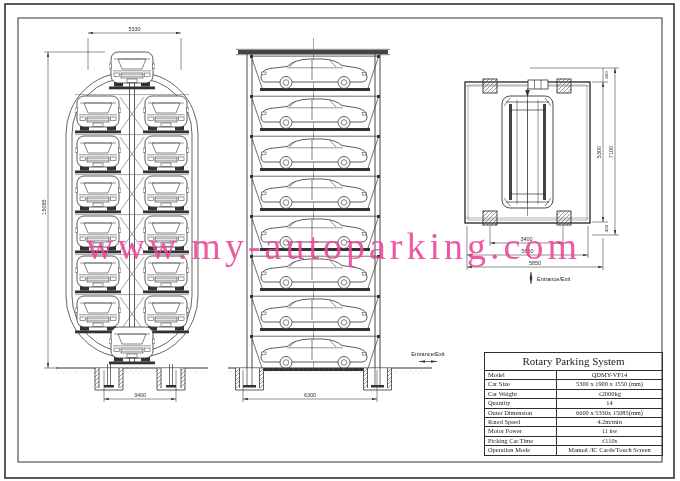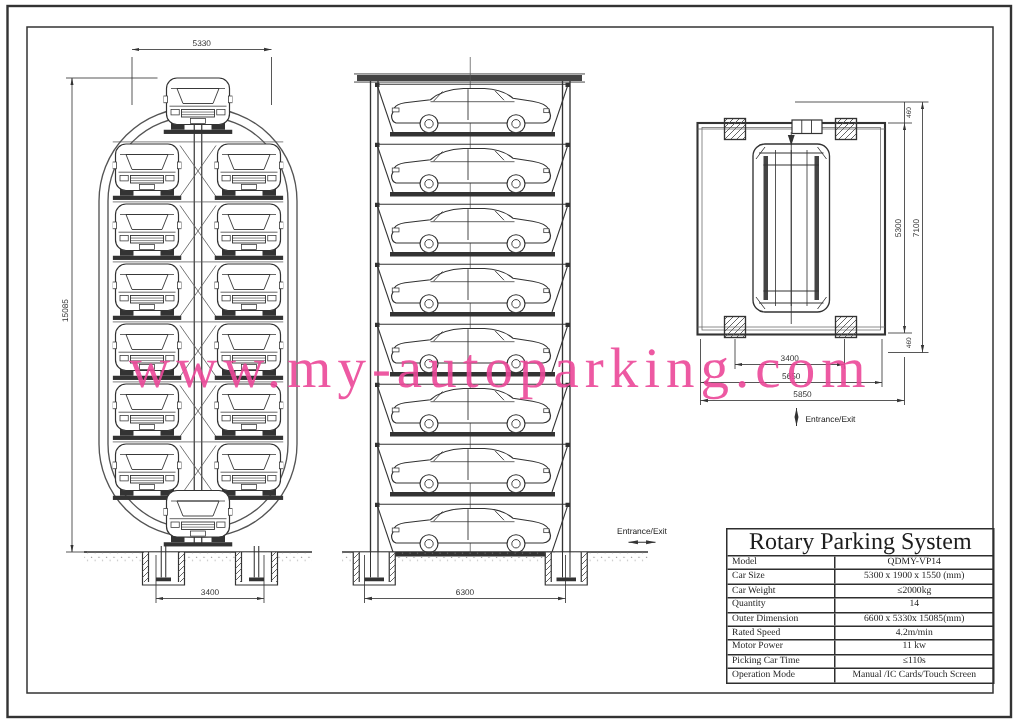--- a/index.html
+++ b/index.html
@@ -10,21 +10,21 @@
   .dimsm{font:4.4px "Liberation Sans",sans-serif;fill:#333;stroke:none;}
   .ent{font:5.6px "Liberation Sans",sans-serif;fill:#222;stroke:none;}
   
   #wm{position:absolute;left:86px;top:224px;font-family:Liberation Serif, serif;
       font-size:38px;letter-spacing:4px;color:#ec4899;opacity:.9;white-space:nowrap;
       z-index:5;pointer-events:none;}
   
   #spec{position:absolute;left:484px;top:352px;width:177px;border:1px solid #2e2e2e;
         background:transparent;z-index:4;color:#1d1d1d;}
   #spec .title{height:17px;line-height:17px;text-align:center;border-bottom:1px solid #2e2e2e;
-        font-family:"Liberation Serif",serif;font-size:16px;}
+        font-family:"Liberation Serif",serif;font-size:11px;}
   #spec .trow{display:flex;height:8.4px;border-bottom:1px solid #2e2e2e;
         font-family:"Liberation Serif",serif;font-size:6.4px;line-height:8.4px;}
   #spec .trow:last-child{border-bottom:none;}
   #spec .lab{width:72px;border-right:1px solid #2e2e2e;padding-left:3px;box-sizing:border-box;}
   #spec .val{flex:1;text-align:center;}
 </style>
 </head>
 <body>
 
 <div id="sheet">

